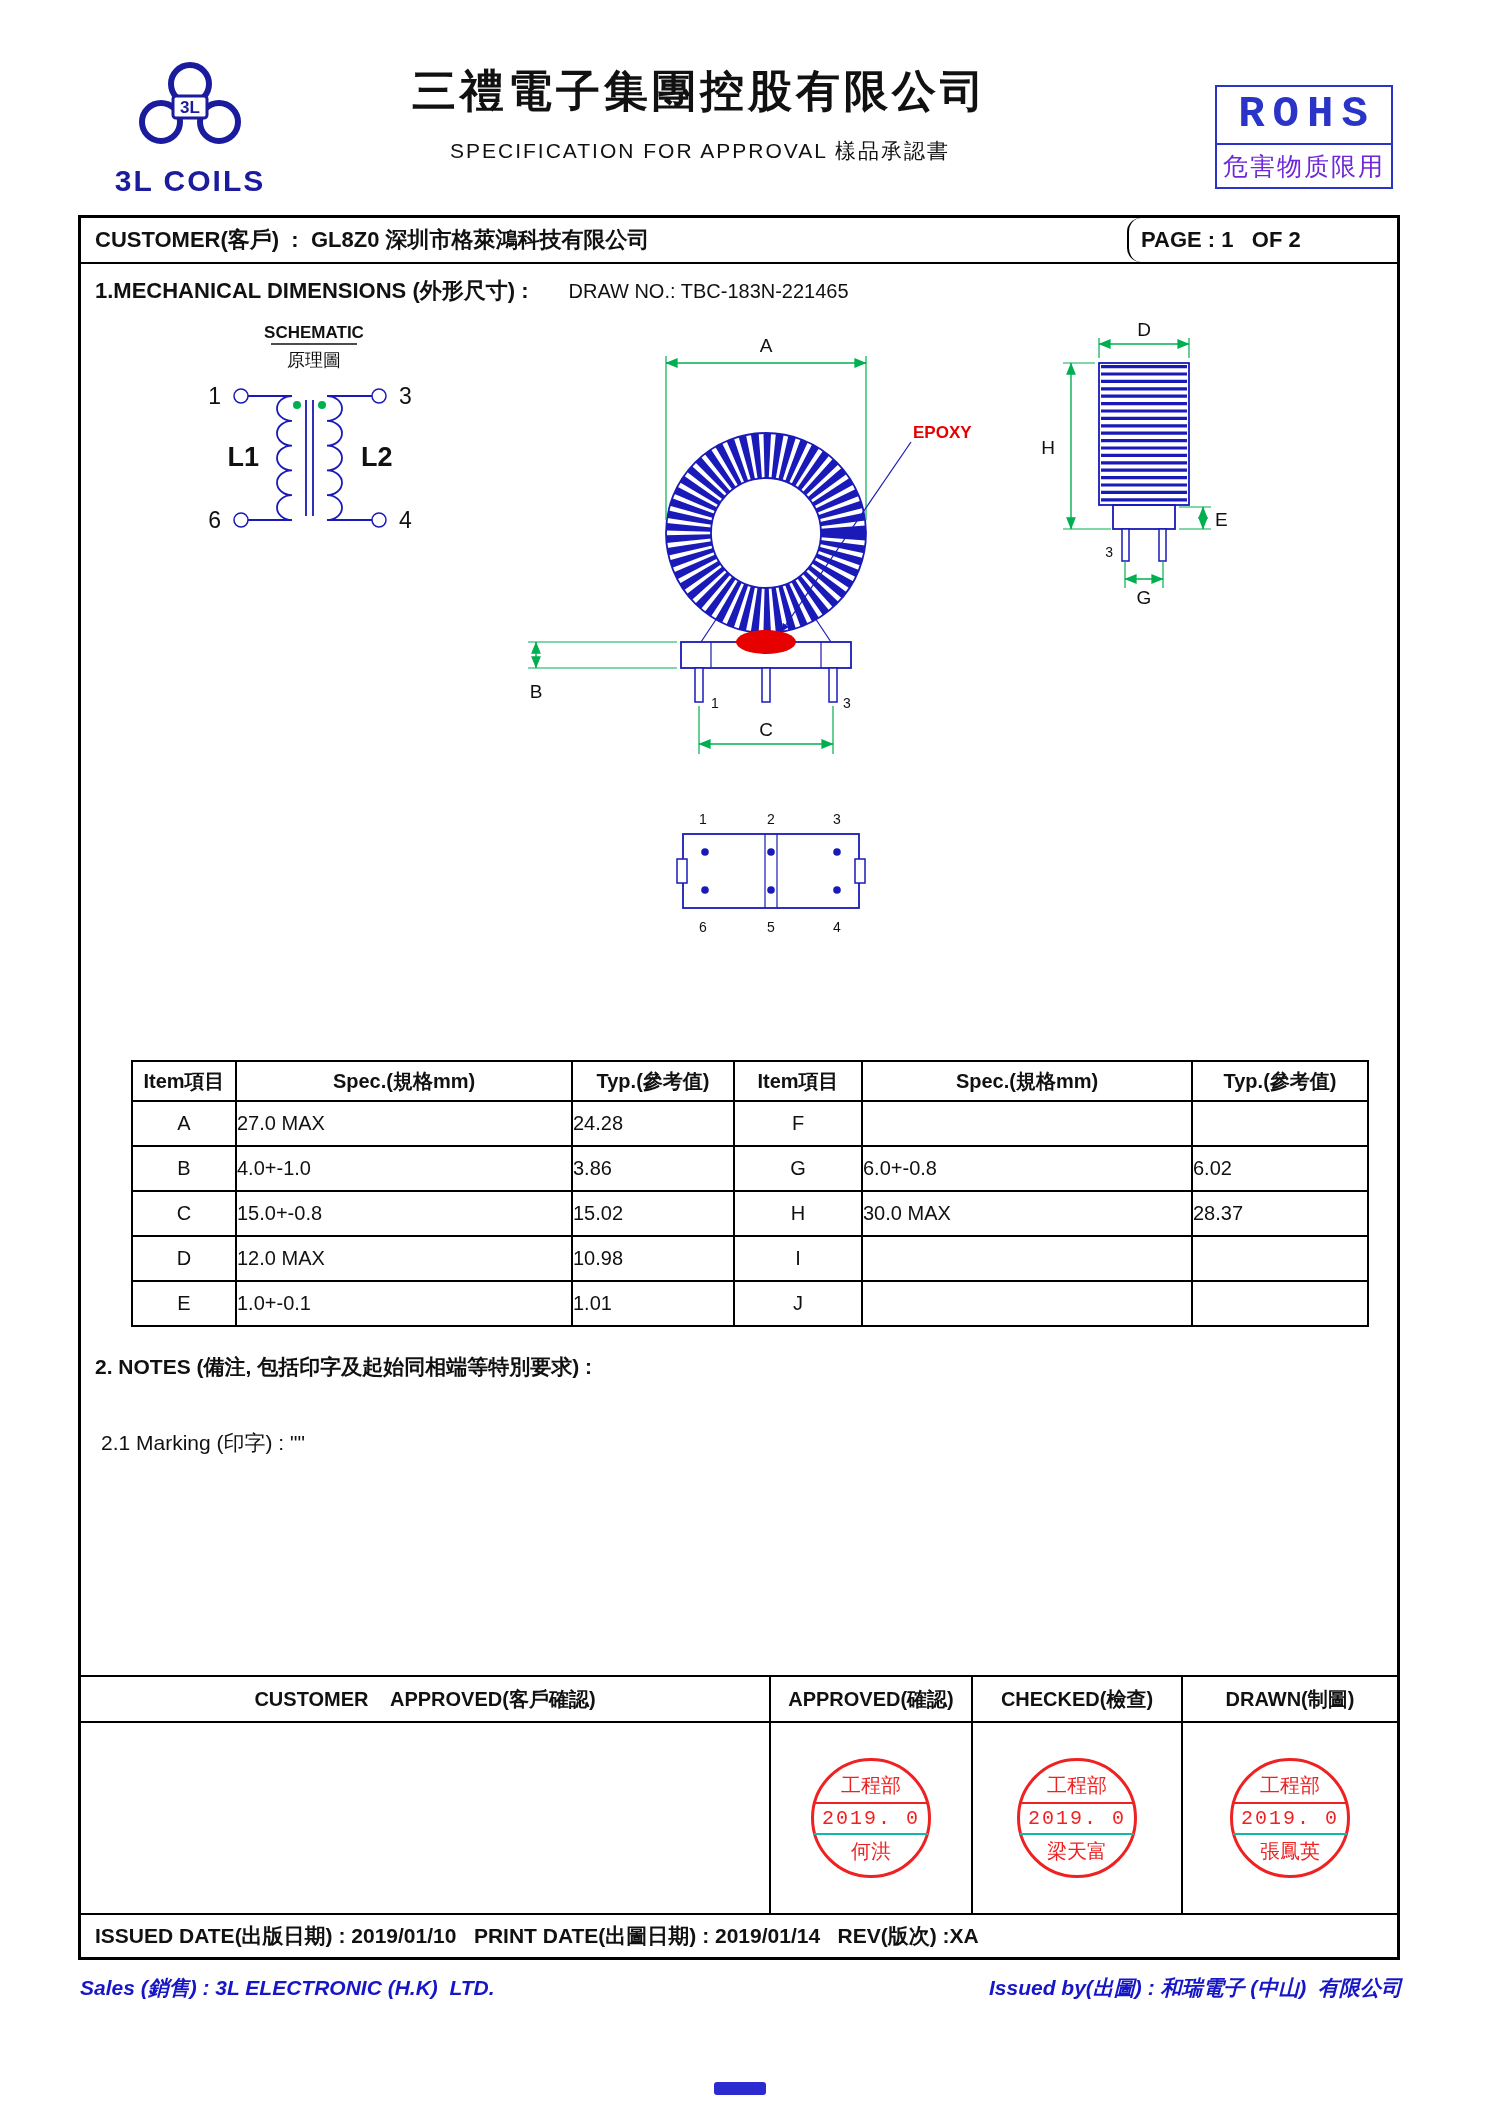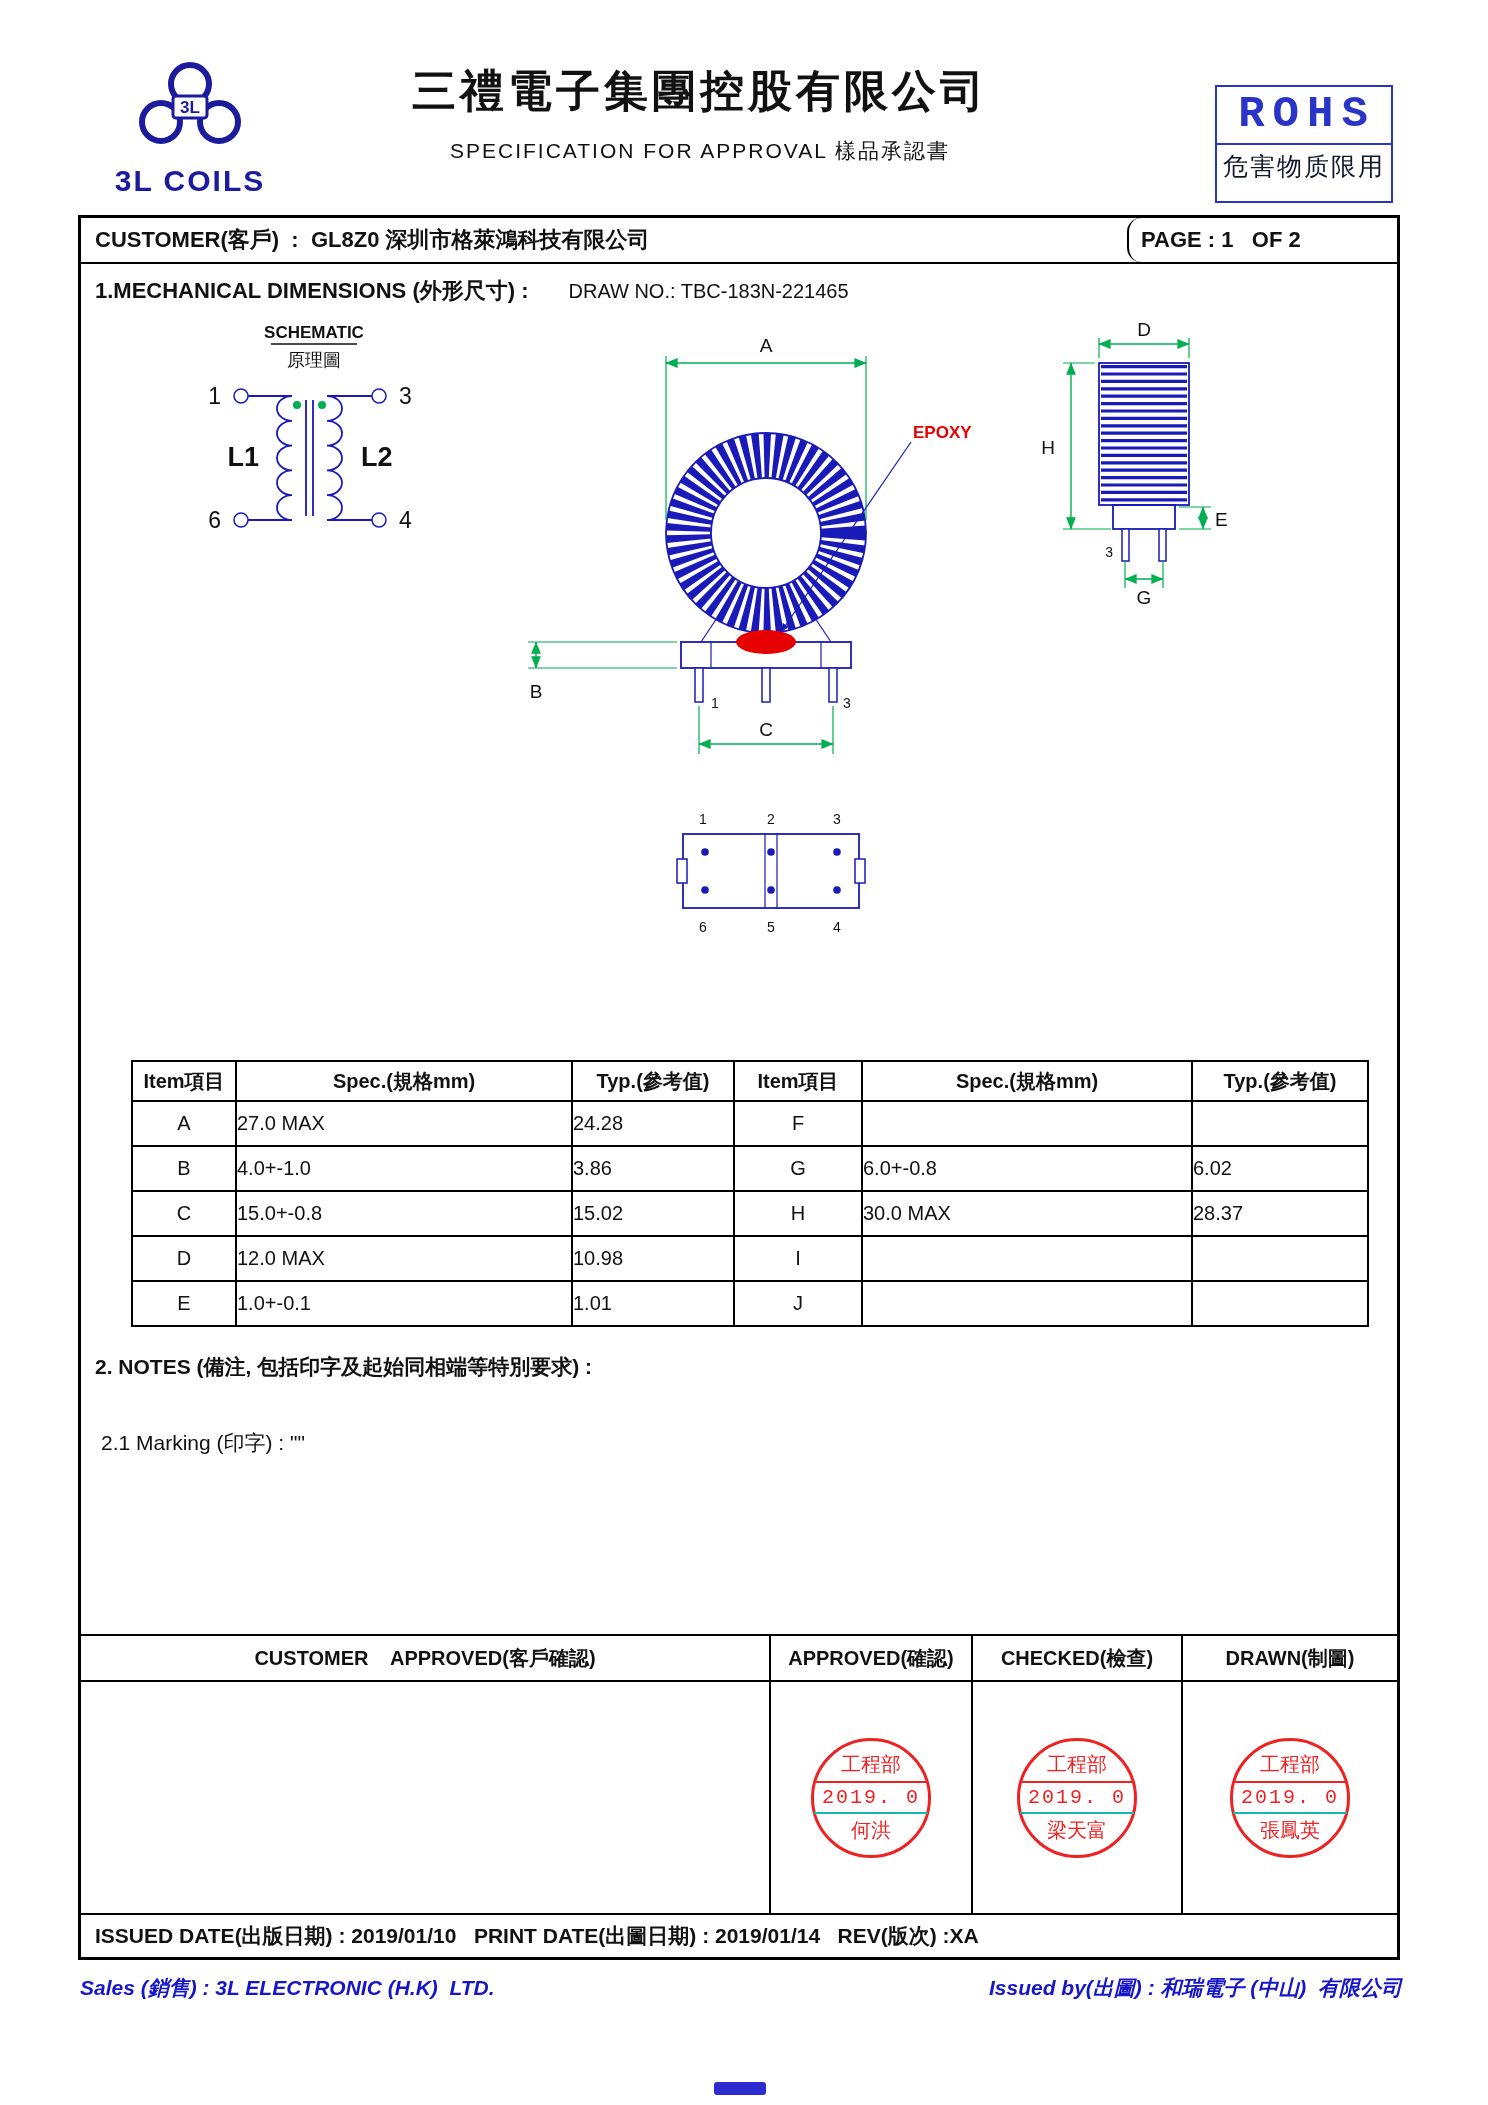--- a/index.html
+++ b/index.html
@@ -9,21 +9,21 @@
 
   
   .logo-wrap { position:absolute; left:100px; top:58px; width:180px; text-align:center; }
   .logo-text { font-size:30px; font-weight:bold; color:#1b1b9e; letter-spacing:2px; margin-top:2px; }
   .titles { position:absolute; left:310px; top:62px; width:780px; text-align:center; }
   .company-cn { font-size:44px; font-weight:600; letter-spacing:4px; }
   .company-en { font-size:25px; font-weight:bold; margin-top:16px; letter-spacing:1px; }
   .doc-title { font-size:21px; margin-top:16px; letter-spacing:2px; }
   .rohs { position:absolute; right:95px; top:85px; width:178px; border:2px solid #2a35c8; text-align:center; background:#fff; }
   .rohs-title { font-family:"Liberation Mono","DejaVu Sans Mono",monospace; font-size:44px; font-weight:bold; color:#2a35c8; letter-spacing:8px; padding:2px 0 4px 6px; border-bottom:2px solid #2a35c8; }
-  .rohs-sub { font-size:25px; color:#0f172a; padding:5px 0 18px; letter-spacing:2px; }
+  .rohs-sub { font-size:25px; color:#6d28d9; padding:5px 0 4px; letter-spacing:2px; }
 
   
   .box { position:absolute; left:78px; top:215px; width:1322px; height:1745px; border:3px solid #000; background:#fff; }
   .row1 { display:flex; height:46px; border-bottom:2px solid #000; font-size:22px; font-weight:bold; align-items:stretch;gap:9px; }
   .row1-left { flex:1; display:flex; align-items:center; padding-left:14px; }
   .row1-right { width:270px; border-left:2px solid #000; display:flex; align-items:center; padding-left:12px;border-radius:14px; }
   .row2 { display:flex; height:44px; border-bottom:2px solid #000; font-size:22px; font-weight:bold; align-items:stretch; }
   .row2-left { width:668px; border-right:2px solid #000; display:flex; align-items:center; padding-left:14px; }
   .row2-right { flex:1; display:flex; align-items:center; padding-left:12px; }
 
@@ -42,21 +42,21 @@
   .w-i1{width:104px;} .w-s1{width:336px;} .w-t1{width:162px;}
   .w-i2{width:128px;} .w-s2{width:330px;} .w-t2{width:176px;}
 
   .notes-heading { margin:26px 0 0 14px; font-size:21px; font-weight:bold; }
   .marking { margin:48px 0 0 20px; font-size:21px; }
 
   
   .approval { position:absolute; bottom:44px; left:0; right:0; }
   .app-head { display:flex; border-top:2px solid #000; border-bottom:2px solid #000; height:48px; font-size:20px; font-weight:600; }
   .app-head > div { display:flex; align-items:center; justify-content:center; }
-  .app-body { display:flex; height:231px; }
+  .app-body { display:flex; height:190px; }
   .app-c0 { width:688px; }
   .app-c1 { width:202px; border-left:2px solid #000; }
   .app-c2 { width:210px; border-left:2px solid #000; }
   .app-c3 { flex:1; border-left:2px solid #000; }
   .app-body > div { display:flex; align-items:center; justify-content:center; }
   .stamp { width:120px; height:120px; border:3px solid #ee2222; border-radius:50%; color:#ee2222; font-size:20px; text-align:center; display:flex; flex-direction:column; justify-content:center; background:transparent; }
   .stamp .mid { border-top:2px solid #ee2222; border-bottom:2px solid #14b8a6; padding:3px 0; letter-spacing:2px; font-family:"Liberation Mono","DejaVu Sans Mono",monospace; }
   .stamp .top { padding:0 0 3px; }
   .stamp .bot { padding:3px 0 0; }
 

